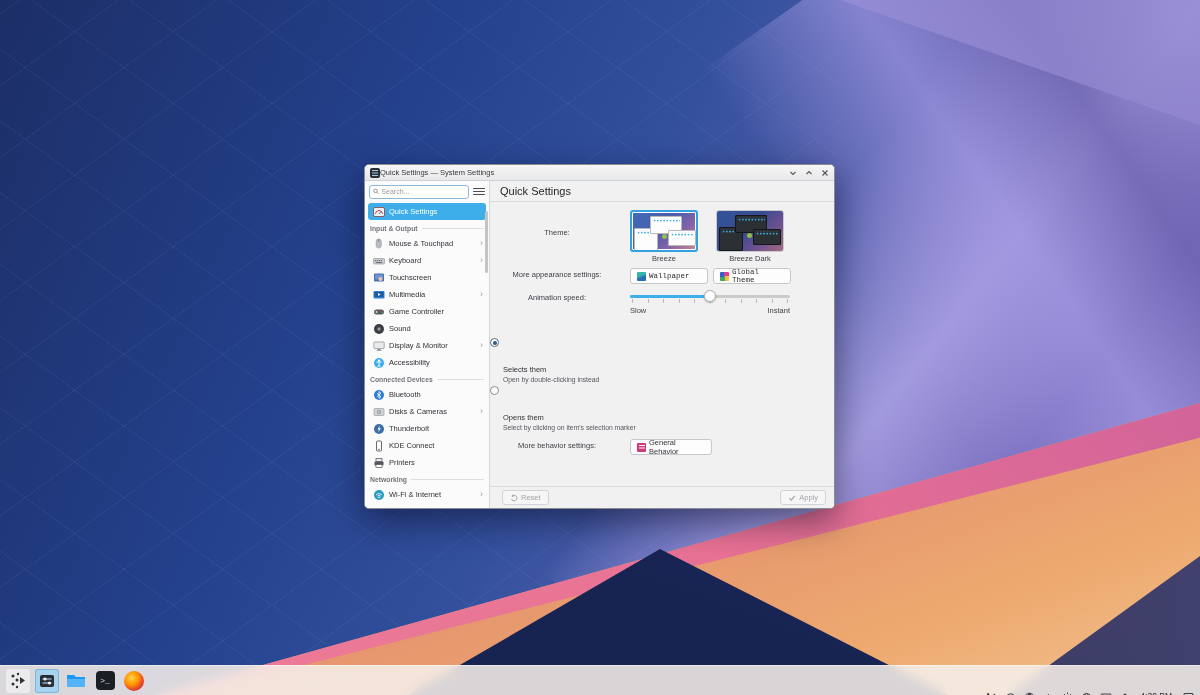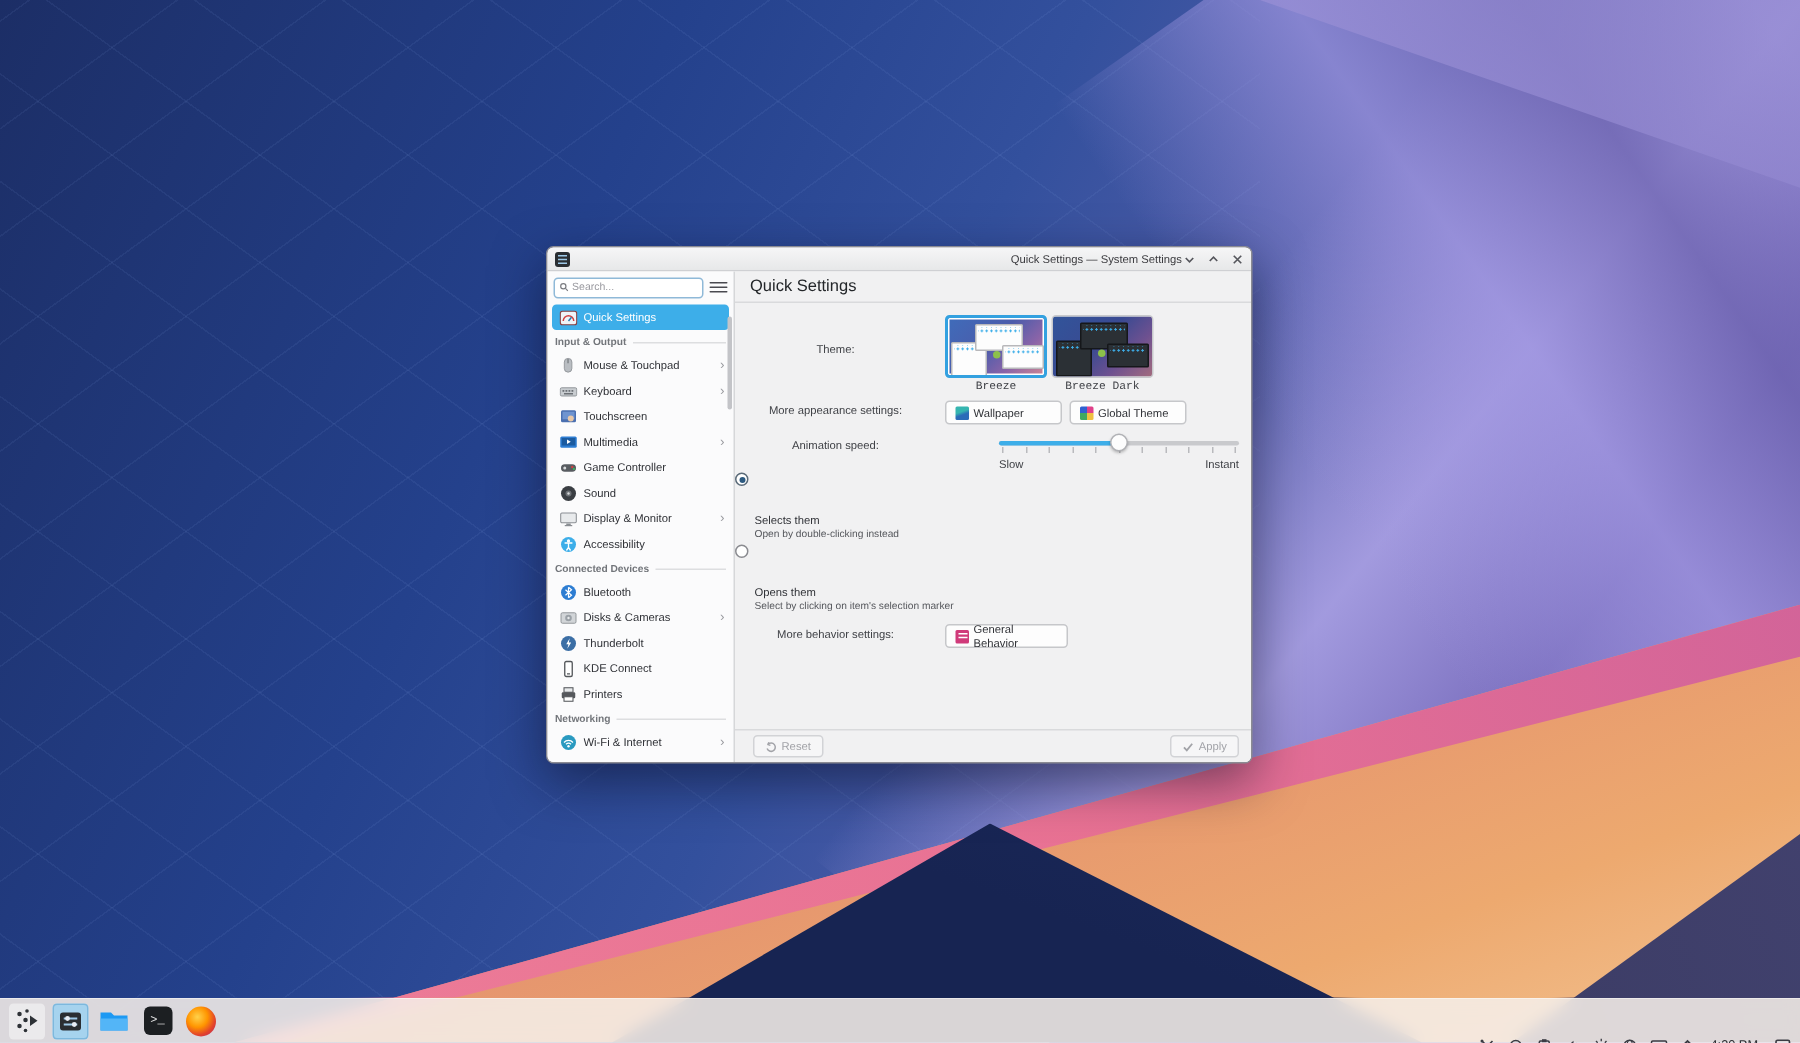--- a/index.html
+++ b/index.html
@@ -33,21 +33,21 @@
     background:linear-gradient(120deg,#a79ee0,#8d82cc); opacity:.7; }
 
   
   .window { position:absolute; left:364px; top:164px; width:471px; height:345px;
     border-radius:5px; overflow:hidden; background:#fcfcfc;
     border:1px solid #8b8b93; box-shadow:0 12px 34px rgba(5,8,30,0.5); display:flex; flex-direction:column; }
   .titlebar { height:16px; flex:0 0 16px; display:flex; align-items:center;
     background:linear-gradient(#f6f6f7,#e7e8e9); border-bottom:1px solid #cfd0d3; padding:0 5px; }
   .tb-icon { width:10px; height:10px; border-radius:2px; background:#2a2e32; position:relative; flex:0 0 10px; }
   .tb-icon::before { content:""; position:absolute; left:2px; right:2px; top:2.5px; height:1px; background:#9ec9e8; box-shadow:0 2.5px 0 #9ec9e8, 0 5px 0 #9ec9e8; }
-  .tb-title { flex:1; text-align:right; font-size:7.5px; color:#3a3a3e; }
+  .tb-title { flex:1; text-align:left; font-size:7.5px; color:#3a3a3e; }
   .tb-btns { display:flex; gap:7px; align-items:center; }
   .tb-btn { width:9px; height:9px; display:flex; align-items:center; justify-content:center; color:#55565c; font-size:8px; cursor:default; }
   .winbody { flex:1; display:flex; min-height:0; }
 
   
   .sidebar { width:125px; flex:0 0 125px; background:#fbfbfc; border-right:1px solid #d6d7d9; display:flex; flex-direction:column; position:relative; }
   .searchrow { height:21px; flex:0 0 21px; display:flex; align-items:center; gap:4px; padding:0 4px; }
   .search { flex:1; height:14px; background:#fff; border:1px solid #8fb9d8; border-radius:3px; display:flex; align-items:center; padding:0 3px; gap:2px; }
   .search input { border:none; outline:none; width:100%; font-size:7px; color:#333; background:transparent; font-family:inherit; }
   .search input::placeholder { color:#9a9aa0; }
@@ -65,35 +65,35 @@
 
   
   .main { flex:1; background:#f1f1f2; display:flex; flex-direction:column; min-width:0; }
   .page-hdr { height:21px; flex:0 0 21px; display:flex; align-items:center; padding:0 10px; font-size:11px; color:#232629; border-bottom:1px solid #d9dadc; }
   .content { flex:1; padding-top:8px; overflow:hidden; }
   .row { display:flex; margin-bottom:0; }
   .row .rlabel { width:140px; flex:0 0 140px; text-align:center; padding-right:6px; font-size:7.5px; color:#3f4146; padding-top:2px; }
   .rctrl { flex:1; }
 
   
-  .themes { display:flex; gap:3px;font-family:Liberation Mono, monospace; }
+  .themes { display:flex; gap:18px; }
   .thumbwrap { display:flex; flex-direction:column; align-items:center; gap:2px; }
   .thumb { width:68px; height:42px; border-radius:3px; position:relative; overflow:hidden; border:1px solid #c8c9cc;
     background:linear-gradient(135deg,#3f6cba 0%,#4b5cab 45%,#8a64a8 72%,#cc8694 100%); }
   .thumbwrap.selected .thumb { border:2px solid #33a1e0; box-shadow:0 0 0 1px #fff inset; }
   .mini { position:absolute; background:#fdfdfd; border:0.5px solid #b8b8bb; border-radius:1px; }
   .mini .dots { height:4px; margin:1px;
     background-image:radial-gradient(circle,#3daee9 0.8px,transparent 0.9px); background-size:3.2px 3.2px; background-position:1px 1px; }
   .thumb.dark { background:linear-gradient(135deg,#31549a 0%,#3a4a92 45%,#6e5190 72%,#a26b7e 100%); }
   .thumb.dark .mini { background:#2b3035; border-color:#15171a; }
   .blob { position:absolute; width:5px; height:5px; border-radius:50%; background:#8cc04a; }
   .thumb-cap { font-size:7.5px; color:#3f4146; }
 
   
-  .btnrow { display:flex; gap:5px; }
+  .btnrow { display:flex; gap:5px;font-family:Liberation Mono, monospace; }
   .pbtn { height:16px; display:flex; align-items:center; gap:3px; padding:0 6px; background:#fdfdfd;
     border:1px solid #c6c7ca; border-radius:3px; font-size:7.5px; color:#2f3136; width:78px; }
   .pbtn .bicon { width:9px; height:9px; border-radius:1px; flex:0 0 9px; }
   .bicon.wallpaper { background:linear-gradient(160deg,#35b5b0 40%,#2b6cb8 60%); position:relative; }
   .bicon.globaltheme { background:conic-gradient(#e0408a 0 25%, #f0c040 0 50%, #40a860 0 75%, #3060d0 0 100%); }
   .bicon.behavior { background:#d03a7a; position:relative; }
   .bicon.behavior::before { content:""; position:absolute; left:1.5px; right:1.5px; top:2px; height:1px; background:#fff; box-shadow:0 2.5px 0 #fff; }
   .pbtn.auto { width:auto; }
 
   
@@ -417,21 +417,21 @@
                   <span>Wallpaper</span>
                 </div>
                 <div class="pbtn">
                   <span class="bicon globaltheme"></span>
                   <span>Global Theme</span>
                 </div>
               </div>
             </div>
           </div>
 
-          <div class="row" style="margin-bottom:0;gap:36px;">
+          <div class="row" style="margin-bottom:22px;">
             <div class="rlabel">Animation speed:</div>
             <div class="rctrl">
               <div class="slider">
                 <div class="track"></div>
                 <div class="fill" id="slider-fill" style="width: 50%;"></div>
                 <div class="ticks">
                     <i></i>
                     <i></i>
                     <i></i>
                     <i></i>

